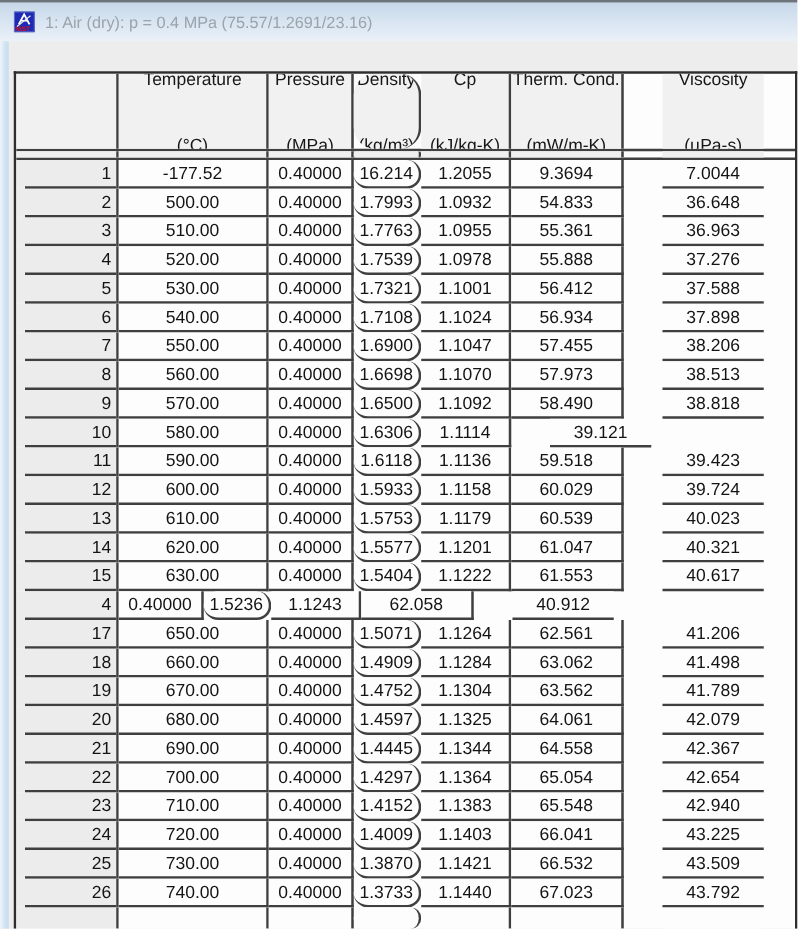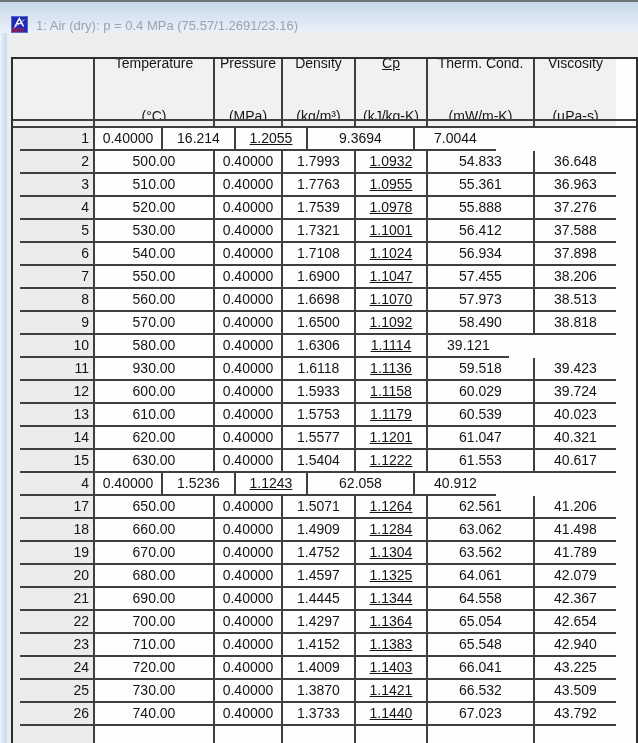--- a/index.html
+++ b/index.html
@@ -9,48 +9,48 @@
     background: #ededed;
     font-family: "Liberation Sans", sans-serif;
     overflow: hidden;
   }
 
   
   .titlebar {
     position: absolute; top: 0; left: 0; width: 638px; height: 33px;
     border-top: 2px solid #6d737a;
     background: linear-gradient(180deg, #c6d7e8 0%, #d7e4f1 45%, #e5edf6 85%, #ecf1f7 100%);
-    display: flex; align-items: flex-end;
+    display: flex; align-items: center;
   }
   .app-icon { width: 17px; height: 17px; margin-left: 11px; flex: 0 0 auto; }
   .title-text { margin-left: 8px; font-size: 13px; color: #9ba3ab; white-space: nowrap; }
 
   
   .side-strip {
     position: absolute; left: 0; top: 33px; width: 7px; height: 710px;
     background: linear-gradient(90deg, #f0f5fa 0%, #cfe2f2 60%, #c8ddee 100%);
   }
 
   
   .tbl {
     position: absolute; left: 11px; top: 57px; width: 627px; height: 686px;
     border: 2px solid #2e2e2e; border-bottom: none;
     background: #fdfdfd;
     display: flex; flex-direction: column; overflow: hidden;
   }
   .row { display: flex; flex: 0 0 auto; width: 100%; }
   .row > div { border-right: 2px solid #3f3f3f; overflow: hidden; }
-  .row > div:last-child { border-right: none; }
+  .row > div:last-child { border-right: none; margin-left: 31px; }
 
   .c0 { width: 82px; }
   .c1 { width: 120px; }
   .c2 { width: 68px; }
-  .c3 { width: 73px; }
-  .c4 { width: 72px; text-decoration: underline; }
-  .c5 { width: 107px; }
+  .c3 { width: 54px; border-radius: 17px; }
+  .c4 { width: 72px; }
+  .c5 { width: 90px; }
   .c6 { width: 81px; }
 
   .header-row { height: 62px; border-bottom: 2px solid #3f3f3f; }
   .header-cell {
     background: #f1f1f1;
     display: flex; flex-direction: column; align-items: center; justify-content: center;
     font-size: 14px; line-height: 16px; color: #161616; text-align: center; gap: 37px;
   }
 
   .divider-row { height: 7px; border-bottom: 2px solid #3f3f3f; }
@@ -130,20 +130,21 @@
     <div class="c2"></div>
     <div class="c3"></div>
     <div class="c4"></div>
     <div class="c5"></div>
     <div class="c6"></div>
   </div>
 
   <div id="table-body">
       <div class="row body-row">
     <div class="c0 rh">1</div>
+    <div class="c1 val">-177.52</div>
     <div class="c2 val">0.40000</div>
     <div class="c3 val">16.214</div>
     <div class="c4 val">1.2055</div>
     <div class="c5 val">9.3694</div>
     <div class="c6 val">7.0044</div>
   </div>
       <div class="row body-row">
     <div class="c0 rh">2</div>
     <div class="c1 val">500.00</div>
     <div class="c2 val">0.40000</div>
@@ -218,21 +219,21 @@
       <div class="row body-row">
     <div class="c0 rh">10</div>
     <div class="c1 val">580.00</div>
     <div class="c2 val">0.40000</div>
     <div class="c3 val">1.6306</div>
     <div class="c4 val">1.1114</div>
     <div class="c6 val">39.121</div>
   </div>
       <div class="row body-row">
     <div class="c0 rh">11</div>
-    <div class="c1 val">930.00</div>
+    <div class="c1 val">590.00</div>
     <div class="c2 val">0.40000</div>
     <div class="c3 val">1.6118</div>
     <div class="c4 val">1.1136</div>
     <div class="c5 val">59.518</div>
     <div class="c6 val">39.423</div>
   </div>
       <div class="row body-row">
     <div class="c0 rh">12</div>
     <div class="c1 val">600.00</div>
     <div class="c2 val">0.40000</div>

